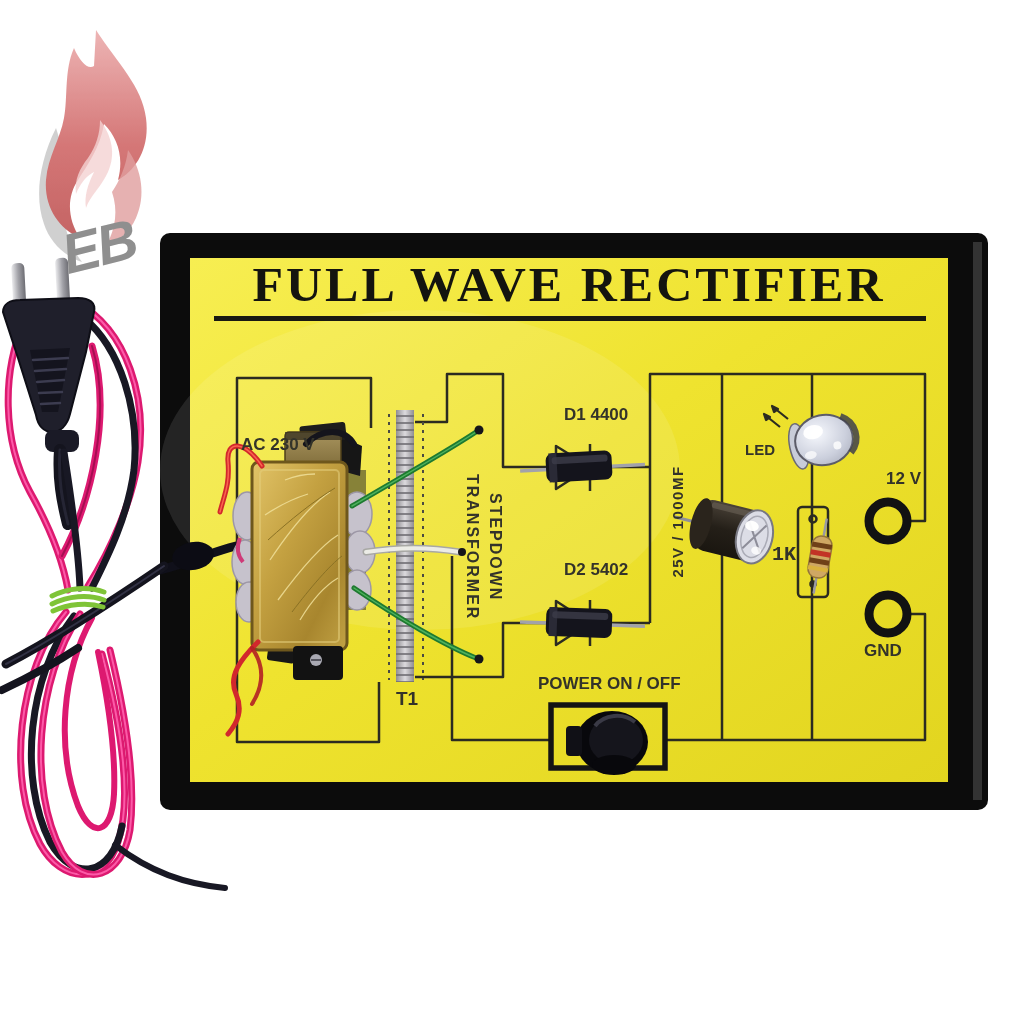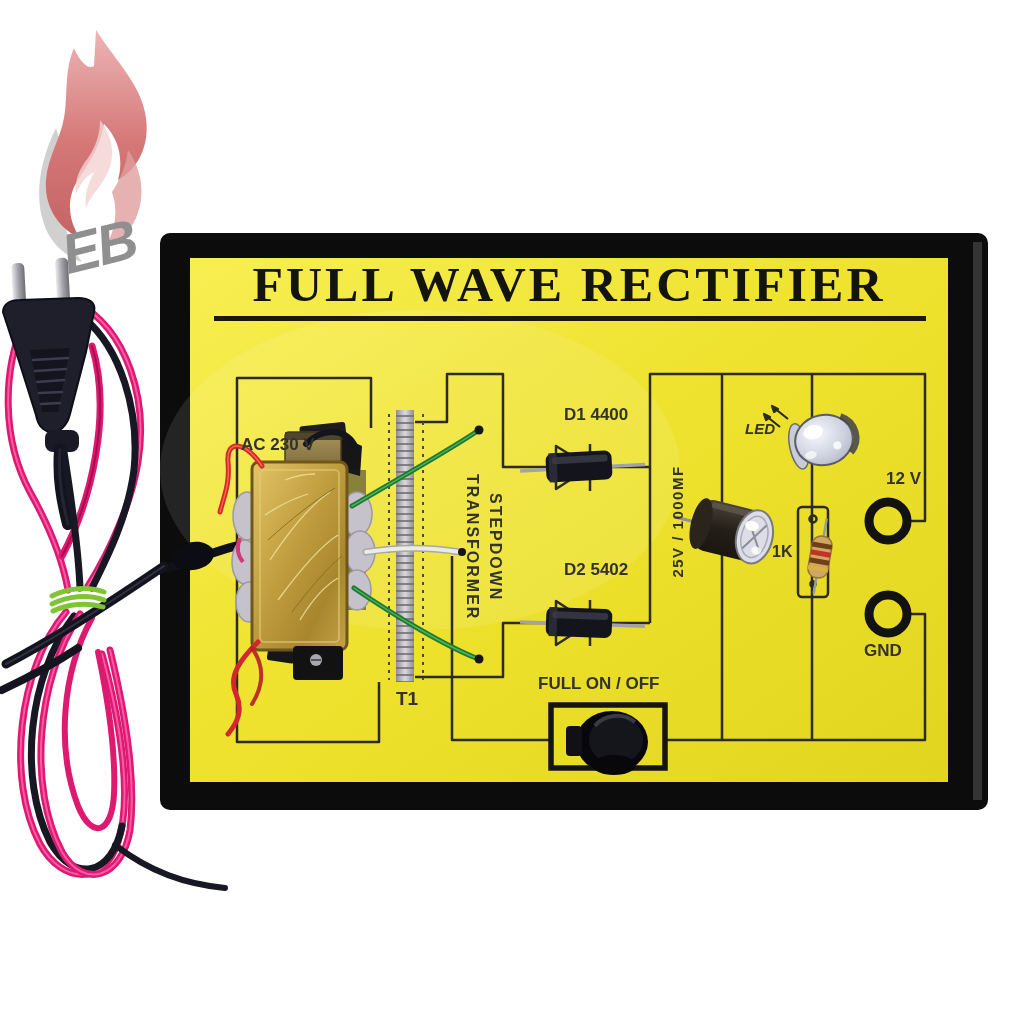--- a/index.html
+++ b/index.html
@@ -301,21 +301,21 @@
   <span style="display:block;">TRANSFORMER</span>
 </div>
 
 <div class="lbl" style="left:396px;top:688px;font-size:19px;">T1</div>
 
 <div class="lbl" style="left:564px;top:405px;font-size:17px;">D1 4400</div>
 <div class="lbl" style="left:564px;top:560px;font-size:17px;">D2 5402</div>
 
 <div class="lbl rot-ccw" style="left:610px;top:513px;width:134px;font-size:15px;letter-spacing:1.5px;text-align:center;">25V / 1000MF</div>
 
-<div class="lbl" style="left:745px;top:420px;font-size:15px;font-style:italic;">LED</div>
-<div class="lbl" style="left:772px;top:543px;font-size:16px;">1K</div>
+<div class="lbl" style="left:745px;top:441px;font-size:15px;">LED</div>
+<div class="lbl" style="left:772px;top:543px;font-size:20px;font-family:Liberation Mono, monospace;">1K</div>
 
 <div class="lbl" style="left:886px;top:469px;font-size:17px;">12 V</div>
 <div class="lbl" style="left:864px;top:641px;font-size:17px;">GND</div>
 
-<div class="lbl" style="left:538px;top:674px;font-size:17px;">FULL ON / OFF</div>
+<div class="lbl" style="left:538px;top:674px;font-size:17px;">POWER ON / OFF</div>
 
 </div>
 
 </body></html>

